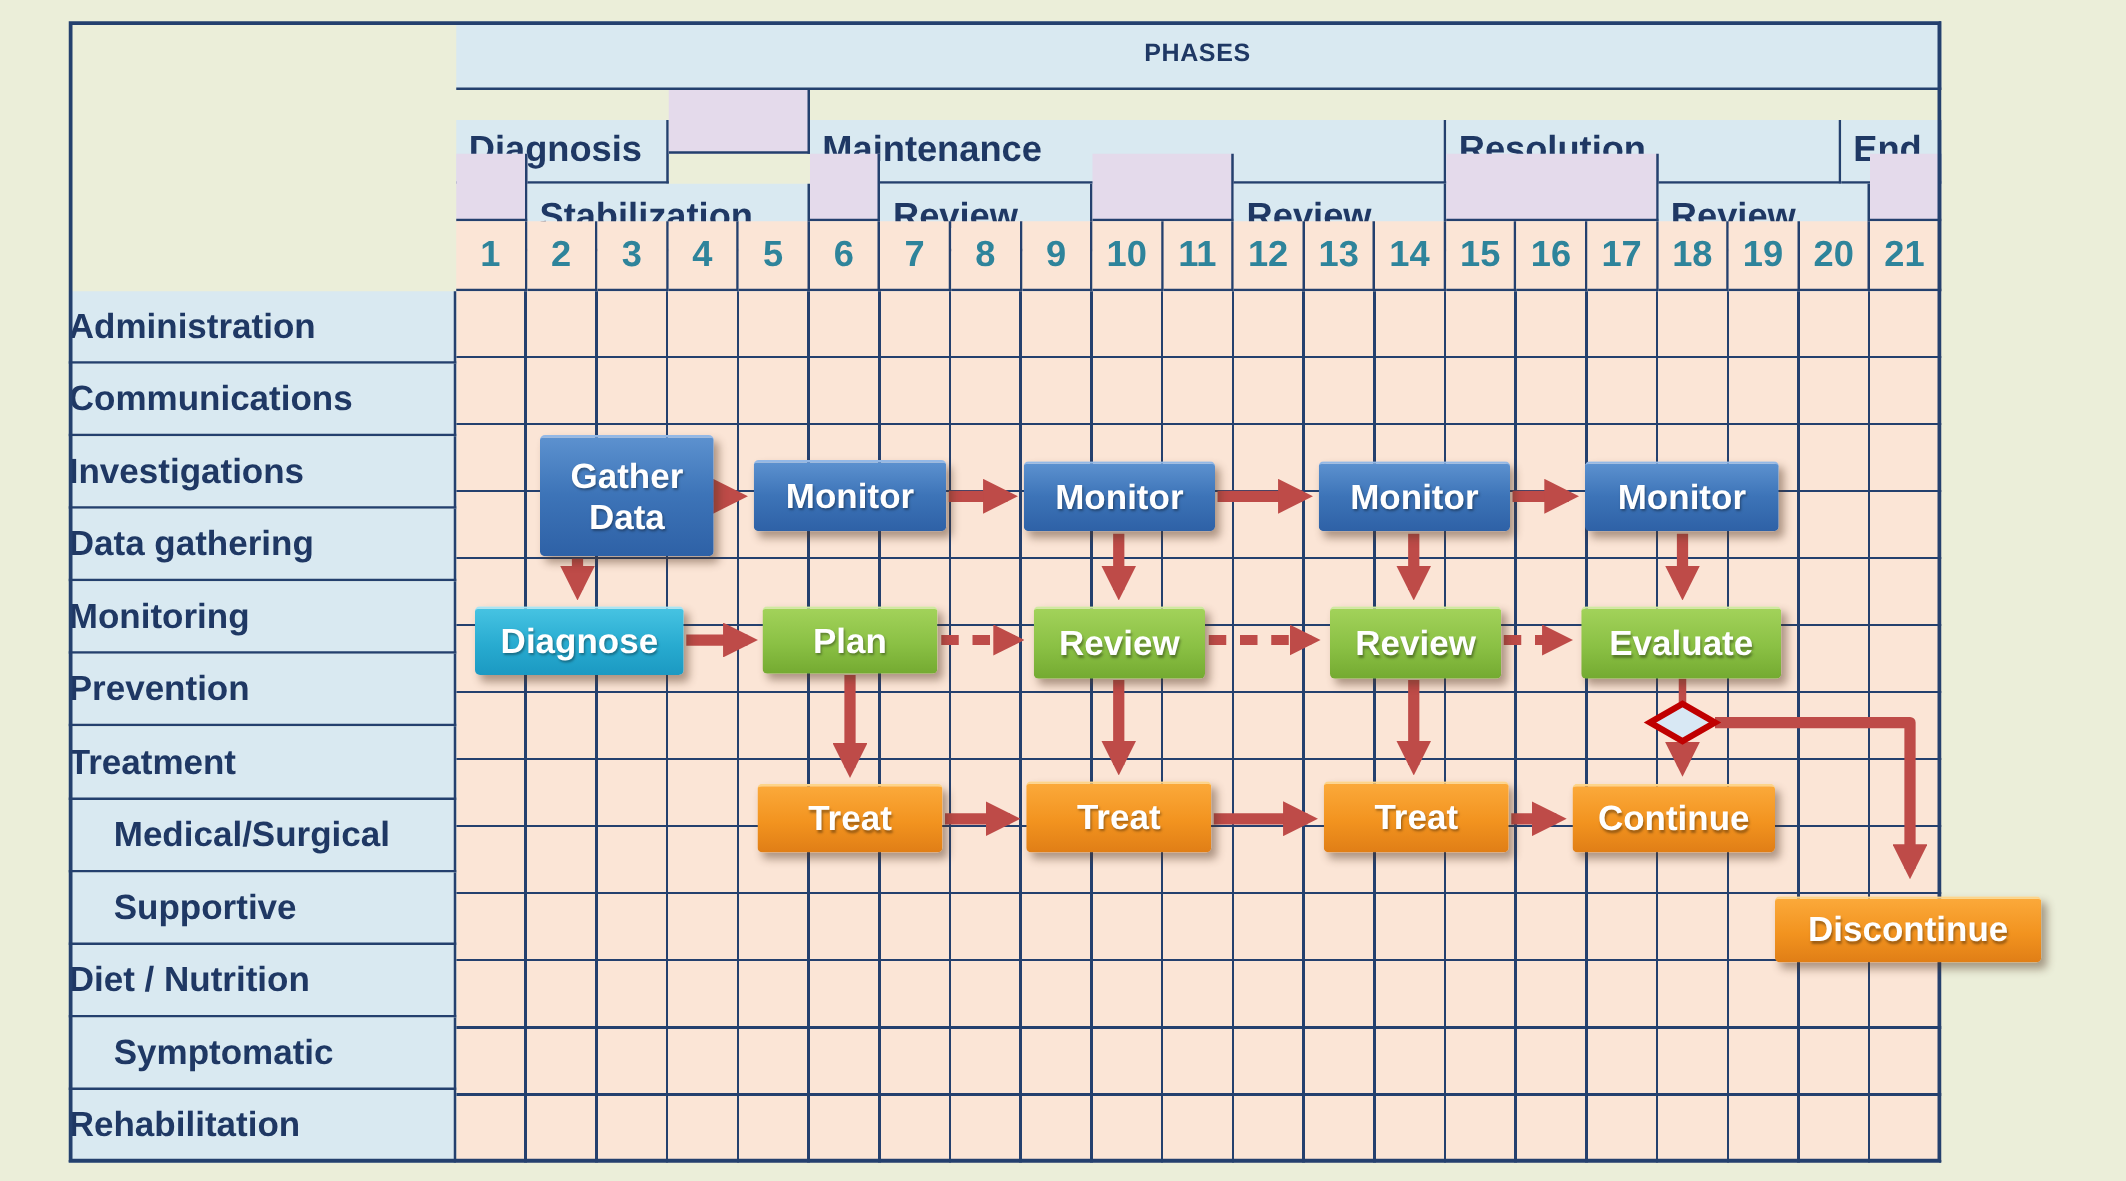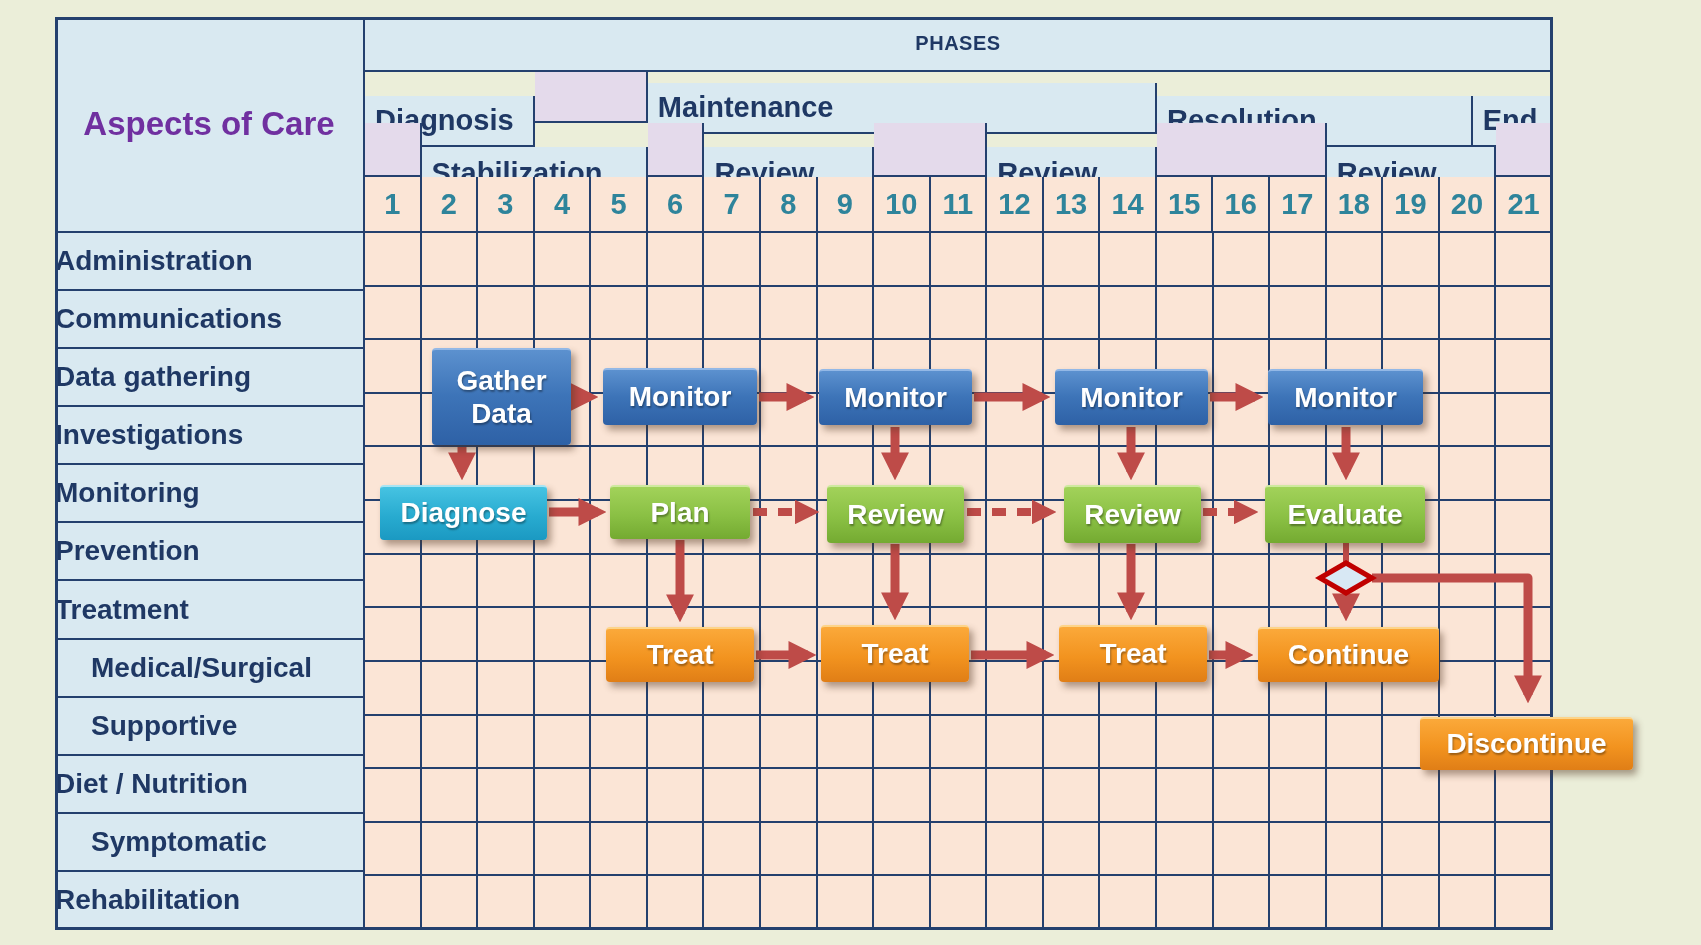--- a/index.html
+++ b/index.html
@@ -57,35 +57,32 @@
   .fb-cyan  {background:linear-gradient(180deg,#46C3E2 0%,#28ABD0 55%,#1B99C2 100%);border-top:2px solid #A8E4F3;}
   .fb-green {background:linear-gradient(180deg,#A2D25A 0%,#8AC044 55%,#74AA31 100%);border-top:2px solid #CFE9A0;}
   .fb-orange{background:linear-gradient(180deg,#FBA93A 0%,#F2931F 55%,#E07E16 100%);border-top:2px solid #FDD489;}
   svg.flow{position:absolute;left:0;top:0;pointer-events:none;}
 </style>
 </head>
 <body>
 
 <div class="stage">
 
-  <div class="cell blue aspects" style="left:55px;top:17px;width:310px;height:216px;">
-    <span>Aspects of Care</span>
-  </div>
 
   <div class="cell blue center phases-title" style="left:var(--gx);top:17px;width:calc(var(--cw)*21);height:55px;">
     <span>PHASES</span>
   </div>
 
   <div class="cell blue padl phase-label" style="left:var(--gx);top:72px;width:calc(var(--cw)*3);height:51px;">
     <span>Diagnosis</span>
   </div>
   <div class="cell lavender" style="left:calc(var(--gx) + var(--cw)*3);top:72px;width:calc(var(--cw)*2);height:51px;">
     <span></span>
   </div>
-  <div class="cell blue padl phase-label" style="left:calc(var(--gx) + var(--cw)*5);top:59px;width:calc(var(--cw)*9);height:51px;">
+  <div class="cell blue padl phase-label" style="left:calc(var(--gx) + var(--cw)*5);top:72px;width:calc(var(--cw)*9);height:51px;">
     <span>Maintenance</span>
   </div>
   <div class="cell blue padl phase-label" style="left:calc(var(--gx) + var(--cw)*14);top:72px;width:calc(var(--cw)*5.58);height:51px;">
     <span>Resolution</span>
   </div>
   <div class="cell blue padl phase-label" style="left:calc(var(--gx) + var(--cw)*19.58);top:72px;width:calc(var(--cw)*1.42);height:51px;">
     <span>End</span>
   </div>
 
   <div class="cell lavender" style="left:var(--gx);top:123px;width:var(--cw);height:54px;">
@@ -138,22 +135,22 @@
     <div class="numcell">19</div>
     <div class="numcell">20</div>
     <div class="numcell">21</div>
   </div>
 
   <div class="bodygrid"></div>
 
   <div class="rowlabels">
     <div class="rowlab">Administration</div>
     <div class="rowlab">Communications</div>
+    <div class="rowlab">Investigations</div>
     <div class="rowlab">Data gathering</div>
-    <div class="rowlab">Investigations</div>
     <div class="rowlab">Monitoring</div>
     <div class="rowlab">Prevention</div>
     <div class="rowlab">Treatment</div>
     <div class="rowlab indent">Medical/Surgical</div>
     <div class="rowlab indent">Supportive</div>
     <div class="rowlab">Diet / Nutrition</div>
     <div class="rowlab indent">Symptomatic</div>
     <div class="rowlab">Rehabilitation</div>
   </div>
 
@@ -233,20 +230,20 @@
 
   <div class="fbox fb-orange" style="left:606px;top:627px;width:148px;height:55px;">
     <span>Treat</span>
     </div>
   <div class="fbox fb-orange" style="left:821px;top:625px;width:148px;height:57px;">
     <span>Treat</span>
     </div>
   <div class="fbox fb-orange" style="left:1059px;top:625px;width:148px;height:57px;">
     <span>Treat</span>
     </div>
-  <div class="fbox fb-orange" style="left:1258px;top:627px;width:181px;height:55px;align-items:center;">
+  <div class="fbox fb-orange" style="left:1258px;top:627px;width:162px;height:55px;align-items:center;">
     <span>Continue</span>
     </div>
   <div class="fbox fb-orange" style="left:1420px;top:717px;width:213px;height:53px;">
     <span>Discontinue</span>
     </div>
 
 </div>
 
 </body></html>

